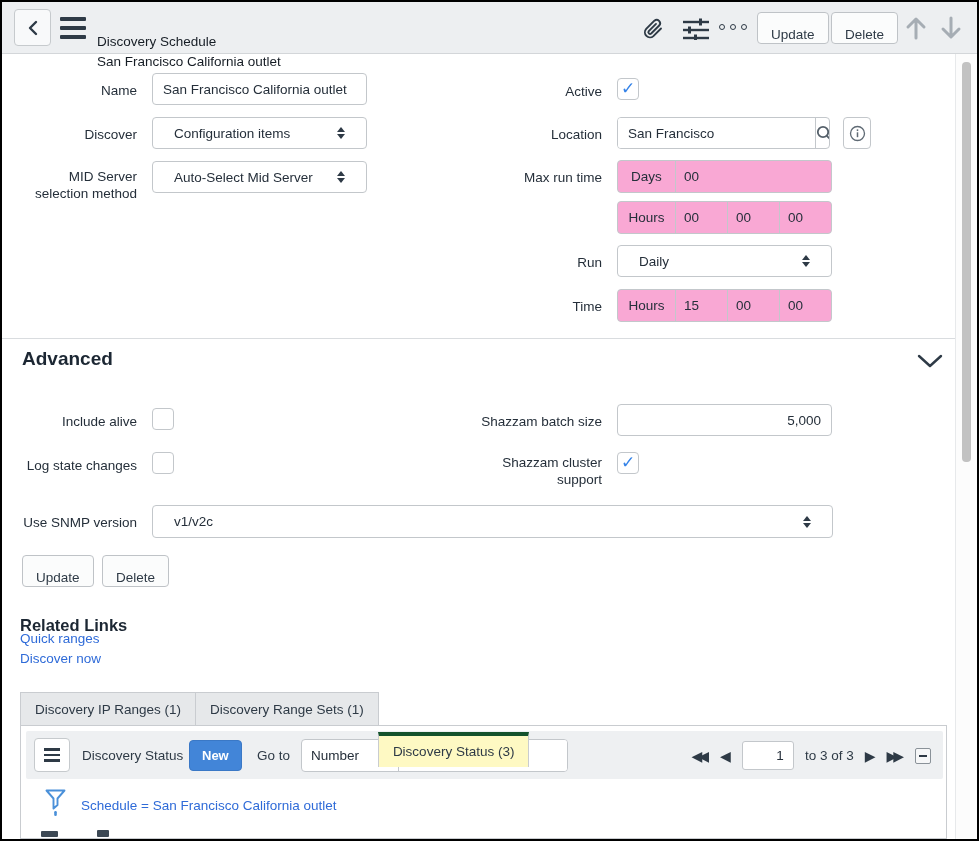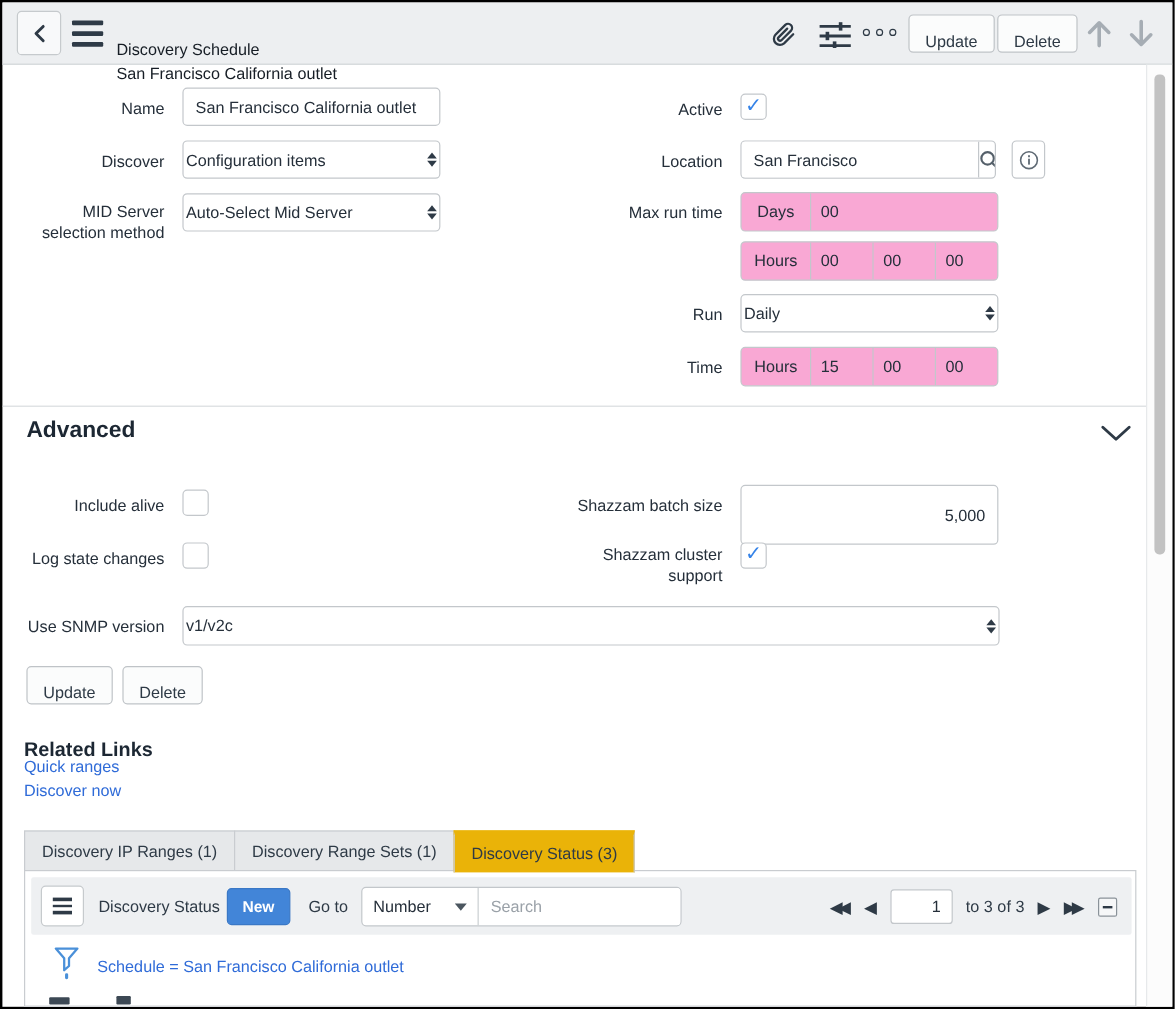--- a/index.html
+++ b/index.html
@@ -19,21 +19,21 @@
   .btn { border:1px solid #bfc3c7; background:#fbfcfc; border-radius:4px; font-size:13.5px; color:#2e3a46; height:32px; padding:14px 13px; font-family:inherit; cursor:pointer; }
   .topbar .btn { position:absolute; top:10px; }
 
   
   .label { position:absolute; text-align:right; font-size:13.5px; color:#252f3a; line-height:17px; }
   .lbl-l { left:0; width:135px; }
   .lbl-r { left:440px; width:160px; }
   .lbl-mid { left:27px; width:108px; }
   .lbl-cluster { left:488px; width:112px; }
   .tinput { position:absolute; border:1px solid #c3c7cb; border-radius:4px; background:#fff; font-size:13.5px; color:#252f3a; padding:0 10px; font-family:inherit; }
-  .select { position:absolute; border:1px solid #c3c7cb; border-radius:4px; background:#fff; display:flex; align-items:center; font-size:13.5px; color:#252f3a; padding:0 2px; cursor:pointer; }
+  .select { position:absolute; border:1px solid #c3c7cb; border-radius:4px; background:#fff; display:flex; align-items:center; font-size:13.5px; color:#252f3a; padding:0 21px; cursor:pointer; }
   .select .txt { flex:1; }
   .updown { display:flex; flex-direction:column; align-items:center; gap:2px; }
   .updown .up { width:0; height:0; border-left:4px solid transparent; border-right:4px solid transparent; border-bottom:5px solid #2e3a46; }
   .updown .dn { width:0; height:0; border-left:4px solid transparent; border-right:4px solid transparent; border-top:5px solid #2e3a46; }
   .checkbox { position:absolute; width:22px; height:22px; border:1px solid #c3c7cb; border-radius:4px; background:#fff; display:flex; align-items:center; justify-content:center; cursor:pointer; }
   .checkbox .tick { display:none; color:#3583e8; font-size:17px; font-weight:bold; margin-top:-2px; }
   .checkbox.checked .tick { display:block; }
   .timegrid { position:absolute; display:flex; border:1px solid #c3c7cb; border-radius:4px; background:#f9a8d4; overflow:hidden; }
   .timegrid .cell-label { width:58px; display:flex; align-items:center; justify-content:center; font-size:13.5px; border-right:1px solid #c3c7cb; }
   .timegrid .cell { flex:1; display:flex; align-items:center; padding-left:8px; font-size:13.5px; border-right:1px solid #c3c7cb; }
@@ -44,21 +44,21 @@
   .info-btn { position:absolute; width:28px; height:32px; border:1px solid #c3c7cb; border-radius:4px; background:#fff; display:flex; align-items:center; justify-content:center; cursor:pointer; }
   .divider { position:absolute; left:0; width:953px; height:1px; background:#d9dcdf; }
   .section-title { position:absolute; font-size:19px; font-weight:bold; color:#1c2733; }
   .h-related { position:absolute; font-size:16.5px; font-weight:bold; color:#1c2733; }
   .link { position:absolute; font-size:13.5px; color:#2f6bd8; cursor:pointer; }
 
   
   .tabbar { position:absolute; left:18px; top:690px; display:flex; height:34px; }
   .tab { display:flex; align-items:center; padding:0 14px; font-size:13.5px; background:#e6e8ea; border:1px solid #c9ccd0; margin-left:-1px; cursor:pointer; color:#2e3a46; }
   .tab:first-child { margin-left:0; }
-  .tab.active { background:#eab308; border-top:4px solid #eab308; border-bottom:none; position:relative; z-index:2; height:35px; }
+  .tab.active { background:#fef9c3; border-top:4px solid #14532d; border-bottom:none; position:relative; z-index:2; height:35px;margin-top:40px; }
   .panel { position:absolute; left:18px; top:723px; width:927px; height:114px; border:1px solid #c9ccd0; background:#fff; overflow:hidden; }
   .list-header { position:absolute; left:5px; top:5px; width:917px; height:48px; background:#eef0f2; border-radius:2px; }
   .list-menu-btn { position:absolute; left:13px; top:12px; width:36px; height:34px; background:#fff; border:1px solid #c6cacd; border-radius:4px; display:flex; flex-direction:column; justify-content:center; align-items:center; gap:3px; cursor:pointer; }
   .list-menu-btn i { width:16px; height:2.5px; background:#2e3a46; display:block; }
   .list-title { position:absolute; left:61px; top:22px; font-size:13.5px; color:#2e3a46; }
   .new-btn { position:absolute; left:168px; top:14px; height:31px; padding:0 12px; background:#4285d8; color:#fff; border:1px solid #3a78c6; border-radius:4px; font-size:13px; font-weight:bold; font-family:inherit; cursor:pointer; }
   .goto-label { position:absolute; left:236px; top:22px; font-size:13.5px; color:#2e3a46; }
   .goto-group { position:absolute; left:280px; top:13px; height:33px; display:flex; border:1px solid #c3c7cb; border-radius:4px; background:#fff; overflow:hidden; }
   .goto-select { width:97px; display:flex; align-items:center; justify-content:space-between; padding:0 9px; border-right:1px solid #c3c7cb; font-size:13.5px; cursor:pointer; }
   .caret-dn { width:0; height:0; border-left:5px solid transparent; border-right:5px solid transparent; border-top:6px solid #4b565f; }
@@ -204,21 +204,21 @@
       <polyline points="2,2 13,12 24,2" fill="none" stroke="#2e3a46" stroke-width="2.4" stroke-linecap="round" stroke-linejoin="round"></polyline>
     </svg>
 
   <div class="label lbl-l" style="top:411px">Include alive</div>
   <div class="checkbox" style="left:150px;top:406px"></div>
 
   <div class="label lbl-l" style="top:455px">Log state changes</div>
   <div class="checkbox" style="left:150px;top:450px"></div>
 
   <div class="label lbl-r" style="top:411px">Shazzam batch size</div>
-  <input class="tinput" style="left: 615px; top: 402px; width: 215px; height: 50px; text-align: right;" value="5,000">
+  <input class="tinput" style="left: 615px; top: 402px; width: 215px; height: 32px; text-align: right;" value="5,000">
 
   <div class="label lbl-cluster" style="top:452px">Shazzam cluster support</div>
   <div class="checkbox checked" style="left:615px;top:450px">
       <span class="tick">✓</span>
     </div>
 
   <div class="label lbl-l" style="top:512px">Use SNMP version</div>
   <div class="select" style="left:150px;top:503px;width:681px;height:33px">
     <span class="txt">v1/v2c</span>
     <span class="updown">

